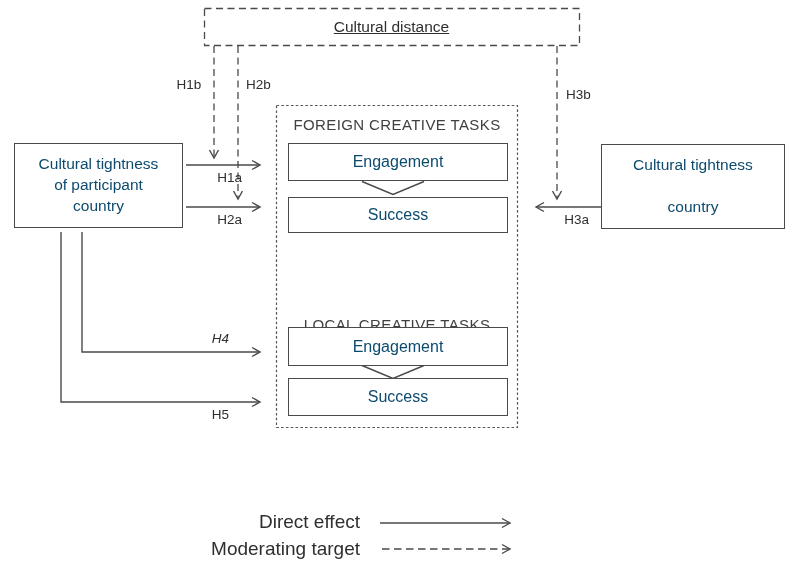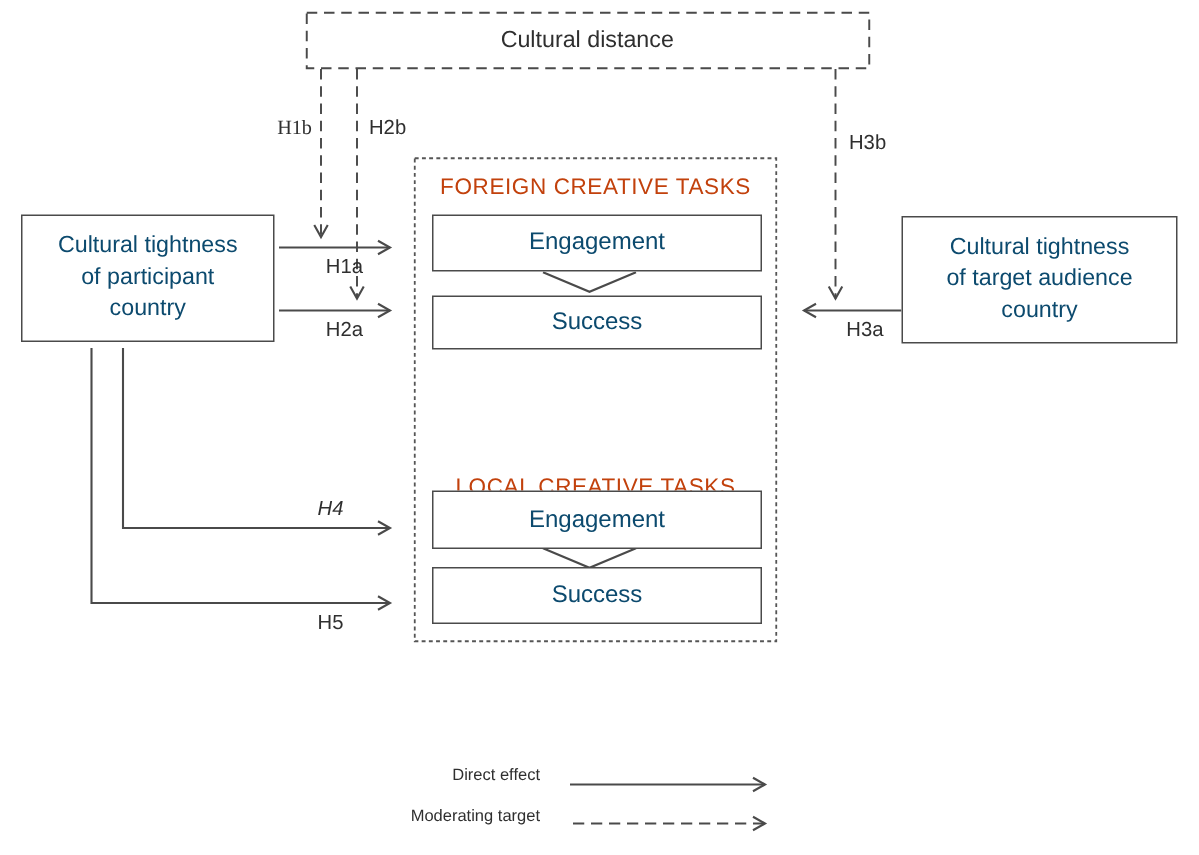--- a/index.html
+++ b/index.html
@@ -14,53 +14,53 @@
     height: 570px;
     background: #ffffff;
     color: #2f2f2f;
     overflow: hidden;
   }
   .layer {
     position: absolute;
     left: 0;
     top: 0;
   }
-  .abs { position: absolute; }
+  .abs { position: absolute; text-decoration: underline; }
   .box {
     position: absolute;
     border: 1px solid #4a4a4a;
     background: #ffffff;
     display: flex;
     align-items: center;
     justify-content: center;
     text-align: center;
     font-size: 15.5px;
     line-height: 1.35;
     color: #0c4a6e;
   }
   .box .inner-lines { width: 134px; }
   .section-title {
     position: absolute;
     width: 242px;
     text-align: center;
     font-size: 15px;
     letter-spacing: 0.4px;
-    color: #c2410c;
+    color: #404040;
     white-space: nowrap;
   }
   .hyp-label {
     position: absolute;
     font-size: 13.5px;
     color: #2f2f2f;
   }
   .center { text-align: right; }
-  .right { text-align: right; font-family: Liberation Serif, serif; }
+  .right { text-align: center; }
   .legend-label {
     position: absolute;
-    font-size: 11px;
+    font-size: 19px;
     color: #2f2f2f;
     width: 160px;
     text-align: right;
   }
 </style>
 </head>
 <body>
 
 <div class="canvas">
 
@@ -100,21 +100,21 @@
     <span class="inner-lines">
       <span>Cultural tightness</span><br>
       <span>of participant</span><br>
       <span>country</span>
     </span>
   </div>
 
   <div class="box" style="left:601px; top:144px; width:182px; height:83px;">
     <span class="inner-lines" style="width:145px;">
       <span>Cultural tightness</span><br>
-      <span>of target audience</span><br>
+      <br>
       <span>country</span>
     </span>
   </div>
 
   <div class="section-title" style="left:276px; top:116px;">FOREIGN CREATIVE TASKS</div>
   <div class="box" style="left:288px; top:143px; width:218px; height:36px; font-size:16px;">
     <span>Engagement</span>
   </div>
   <div class="box" style="left:288px; top:197px; width:218px; height:34px; font-size:16px;">
     <span>Success</span>

